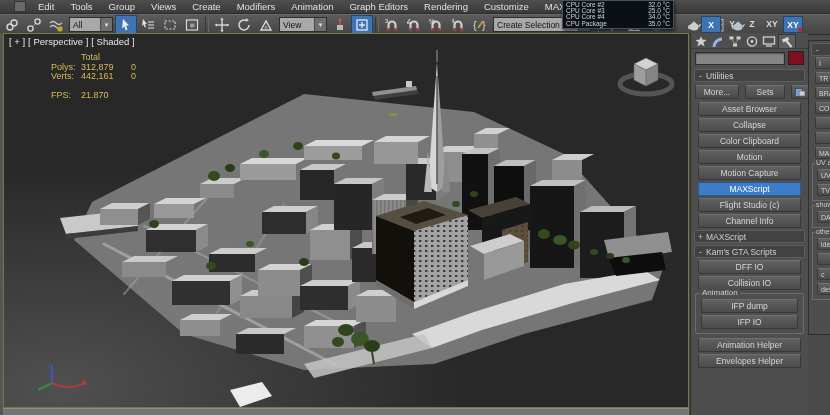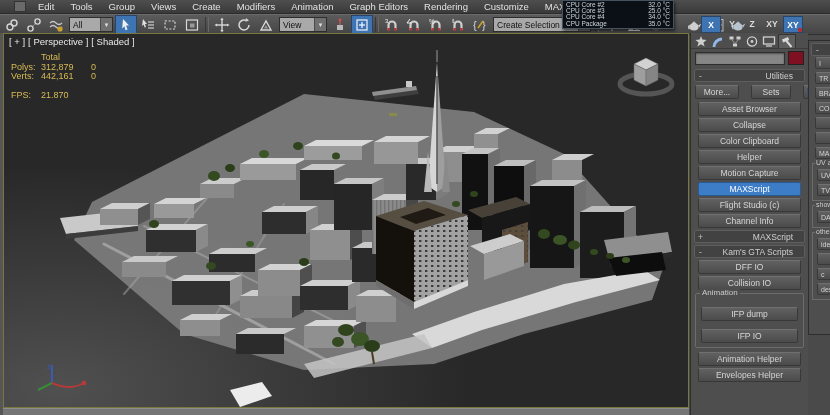--- a/index.html
+++ b/index.html
@@ -30,49 +30,49 @@
        padding:1px 0;box-shadow:1px 2px 3px rgba(0,0,0,.6);}
   .cpurow{display:flex;font-size:6.5px;line-height:6.2px;color:#cdd6db;padding:0 3px;}
   .cpurow .cl{flex:1;}
   .cpurow .cv{text-align:right;}
   
   .leftstrip{position:absolute;left:0;top:33px;bottom:0;width:3px;background:#565656;}
   .viewport{position:absolute;left:3px;top:33px;width:686px;height:375px;background:#272727;
             border:1px solid #78783e;box-sizing:border-box;}
   .vplabel{position:absolute;left:5px;top:2px;font-size:9.5px;color:#e8e8e8;display:flex;gap:3px;z-index:5;}
   .stats{position:absolute;left:7px;top:19px;z-index:5;font-size:9px;color:#d8ba55;}
-  .srow{display:flex;line-height:9.5px;}
+  .srow{display:flex;line-height:9.5px;margin-left:40px;}
   .srow .sl{width:30px;}
   .srow .sv{width:50px;}
   .srow .se{width:20px;}
   .srow.gap{height:9px;}
   .viewcube{position:absolute;right:10px;top:12px;z-index:5;}
   .worldaxis{position:absolute;left:30px;bottom:8px;z-index:5;}
   .bottomstrip{position:absolute;left:3px;top:408px;width:686px;height:7px;background:#757575;border-top:1px solid #8e8e8e;}
   
   .panel{position:absolute;left:690px;top:33px;width:117px;height:382px;background:#4e4e4e;border-left:1px solid #2e2e2e;}
   .ptabs{height:14px;display:flex;align-items:flex-end;padding:1px 2px 0;gap:1px;border-bottom:1px solid #3c3c3c;}
   .ptab{width:16px;height:13px;display:flex;align-items:center;justify-content:center;}
   .ptab.on{background:#5f5f5f;border:1px solid #343434;border-bottom:none;}
   .namerow{display:flex;align-items:center;gap:3px;padding:2px 4px;}
   .nameinput{flex:1;height:11px;background:#868686;border:1px solid #2e2e2e;box-shadow:inset 0 1px 2px rgba(0,0,0,.4);}
   .swatch{width:14px;height:12px;background:#7e1022;border:1px solid #222;}
   .rollout{height:11px;margin:2px 3px;background:#424242;border:1px solid #5e5e5e;border-radius:2px;
            color:#cfcfcf;font-size:8.5px;display:flex;align-items:center;}
   .rollout .ind{width:11px;text-align:center;color:#c5c5c5;}
-  .rollout .rlabel{flex:1;text-align:right;margin-right:11px;white-space:nowrap;}
+  .rollout .rlabel{flex:1;text-align:left;margin-right:11px;white-space:nowrap;}
   .pbtn{height:12px;margin:0 7px 2px;background:linear-gradient(#616161,#4b4b4b);border:1px solid #383838;
         border-top-color:#707070;border-radius:2px;color:#d6d6d6;font-size:8.5px;
         display:flex;align-items:center;justify-content:center;white-space:nowrap;}
   .pbtn.on{background:#3d7dc8;border-color:#2a5a92;color:#fff;}
-  .msrow{display:flex;gap:12px;padding:1px 4px 3px;}
+  .msrow{display:flex;gap:6px;padding:1px 4px 3px;}
   .msrow .pbtn{margin:0;flex:none;}
   .group{margin:3px 4px 4px;border:1px solid #6c6c6c;border-radius:2px;position:relative;padding:5px 2px 2px;}
   .group .glabel{position:absolute;top:-5px;left:4px;background:#4e4e4e;font-size:8px;color:#cccccc;padding:0 2px;line-height:8px;}
-  .group .pbtn{margin:8px 3px 2px;}
+  .group .pbtn{margin:0 3px 2px;}
   
   .minipanel{position:absolute;left:808px;top:40px;width:60px;height:292px;background:#4e4e4e;
              border:1px solid #2e2e2e;padding-top:1px;}
   .minipanel .rollout{margin:1px 2px;}
   .mbtn{height:10px;margin:0 0 3px 6px;width:48px;background:linear-gradient(#616161,#4b4b4b);
         border:1px solid #383838;border-top-color:#707070;border-radius:2px;color:#d6d6d6;font-size:7px;
         display:flex;align-items:center;padding-left:3px;white-space:nowrap;}
   .mgroup{margin:4px 0 3px 3px;border:1px solid #6c6c6c;border-left:1px solid #6c6c6c;position:relative;
           padding:5px 0 1px;width:56px;}
   .mgroup .glabel{position:absolute;top:-5px;left:2px;background:#4e4e4e;font-size:7px;color:#ccc;padding:0 1px;line-height:7px;white-space:nowrap;}
@@ -673,21 +673,21 @@
       <div class="pbtn" style="width:16px">
         <svg width="11" height="9">
             <rect x="0.5" y="0.5" width="7" height="8" fill="#7aa7d8" stroke="#2e4a68" stroke-width="0.8"></rect>
             <rect x="4" y="3" width="6" height="5" fill="#cfcfcf" stroke="#555" stroke-width="0.6"></rect>
           </svg>
       </div>
     </div>
     <div class="pbtn">Asset Browser</div>
     <div class="pbtn">Collapse</div>
     <div class="pbtn">Color Clipboard</div>
-    <div class="pbtn">Helper</div>
+    <div class="pbtn">Motion</div>
     <div class="pbtn">Motion Capture</div>
     <div class="pbtn on">MAXScript</div>
     <div class="pbtn">Flight Studio (c)</div>
     <div class="pbtn">Channel Info</div>
     <div class="rollout">
       <span class="ind">+</span>
       <span class="rlabel">MAXScript</span>
     </div>
     <div class="rollout">
       <span class="ind">-</span>

